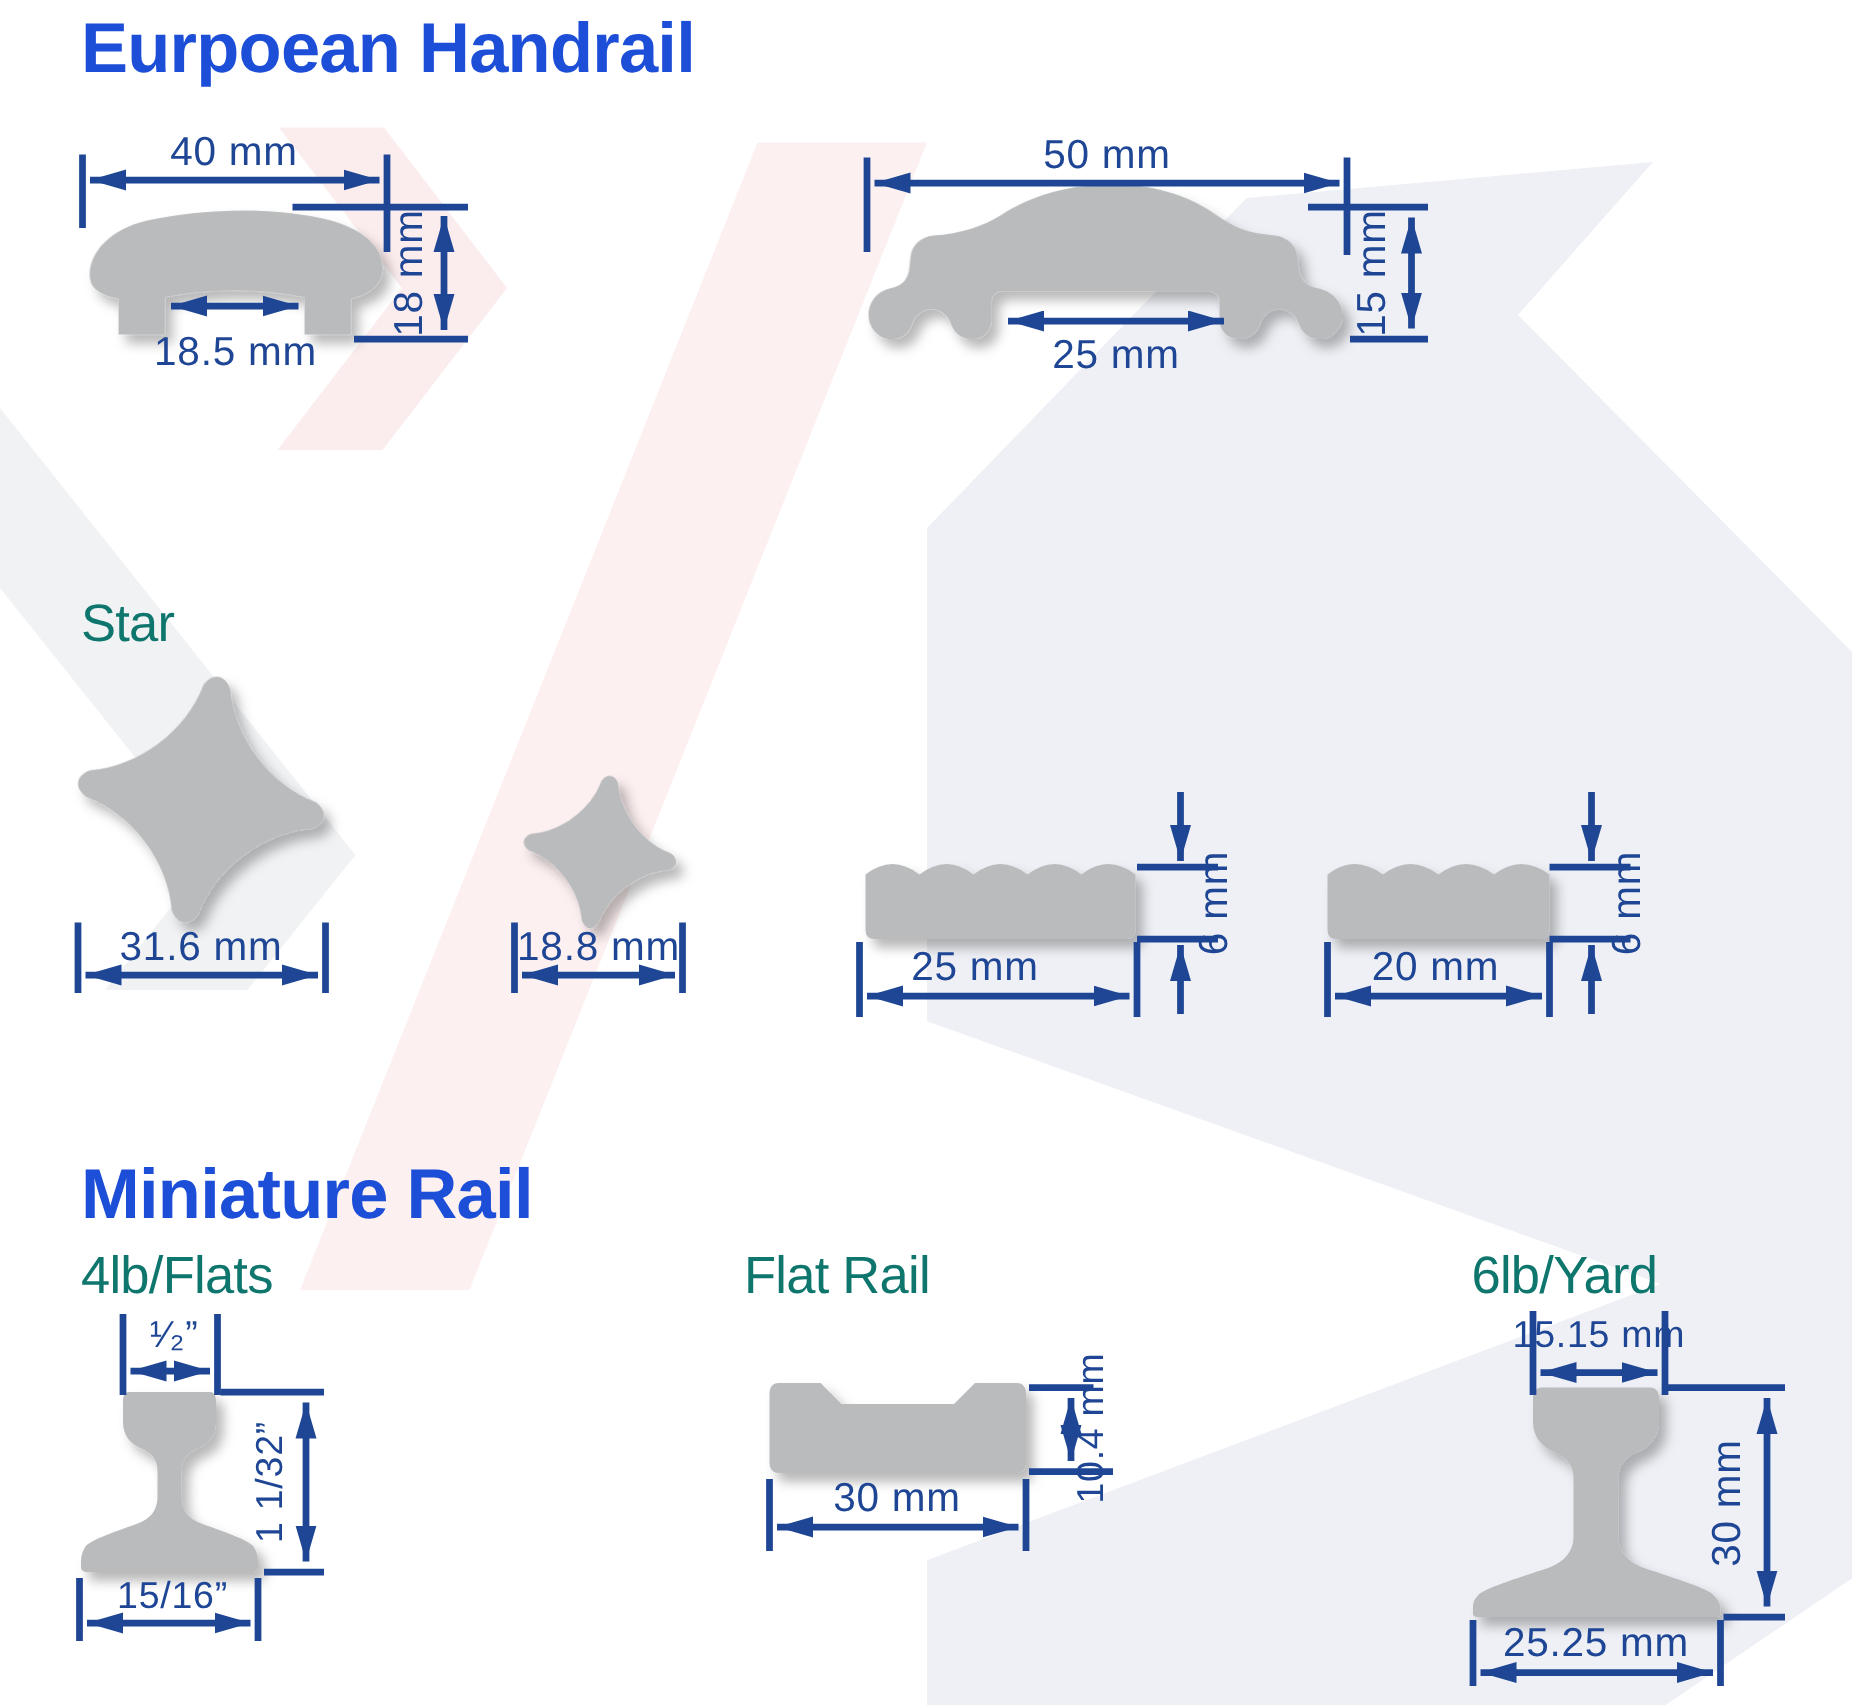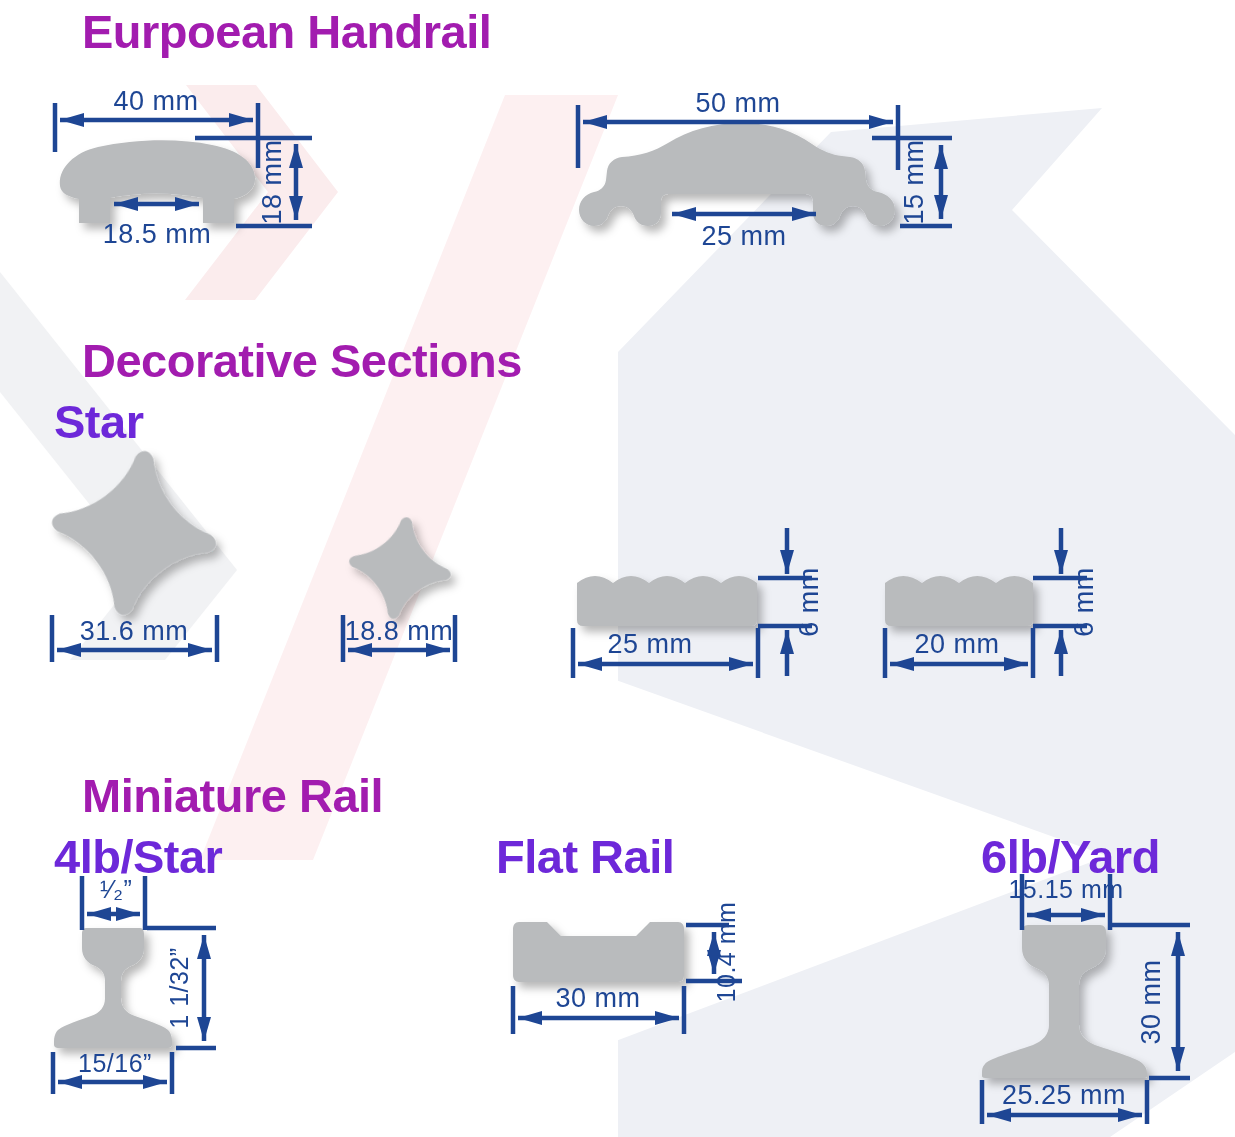--- a/index.html
+++ b/index.html
@@ -8,31 +8,30 @@
     width:1235px;height:1137px;
     background:#ffffff;
     overflow:hidden;
     font-family:"Liberation Sans", sans-serif;
   }
   .canvas svg{position:absolute;left:0;top:0;}
   .h1{
     position:absolute;
     font-weight:bold;
     font-size:47px;
-    color:#a21caf;
+    color:#1d4ed8;
     letter-spacing:-0.5px;
     white-space:nowrap;
     line-height:1;
-    margin-left:28px;
   }
   .h2{
     position:absolute;
-    font-weight:bold;
-    font-size:47px;
-    color:#6d28d9;
+    font-weight:normal;
+    font-size:35px;
+    color:#0f766e;
     letter-spacing:-0.5px;
     white-space:nowrap;
     line-height:1;
   }
   svg text{
     font-family:"Liberation Sans", sans-serif;
     fill:#1e4694;
     letter-spacing:0.5px;
   }
   .dim{font-size:27px;}
@@ -201,20 +200,19 @@
       <line class="dl" x1="1178" y1="932" x2="1178" y2="1071" marker-start="url(#ah)" marker-end="url(#ah)"></line>
       <text class="dim" x="1160" y="1002" text-anchor="middle" transform="rotate(-90 1160 1002)">30 mm</text>
       <line class="dl" x1="982" y1="1080" x2="982" y2="1124"></line>
       <line class="dl" x1="1147" y1="1080" x2="1147" y2="1124"></line>
       <line class="dl" x1="987" y1="1115" x2="1142" y2="1115" marker-start="url(#ah)" marker-end="url(#ah)"></line>
       <text class="dim" x="1064" y="1104" text-anchor="middle">25.25 mm</text>
     </g>
   </svg>
 
   <div class="h1" style="left:54px;top:8px">Eurpoean Handrail</div>
-  <div class="h1" style="left:54px;top:337px">Decorative Sections</div>
   <div class="h2" style="left:54px;top:398px">Star</div>
   <div class="h1" style="left:54px;top:772px">Miniature Rail</div>
-  <div class="h2" style="left:54px;top:833px">4lb/Star</div>
+  <div class="h2" style="left:54px;top:833px">4lb/Flats</div>
   <div class="h2" style="left:496px;top:833px">Flat Rail</div>
   <div class="h2" style="left:981px;top:833px">6lb/Yard</div>
 
 </div>
 
 </body></html>

